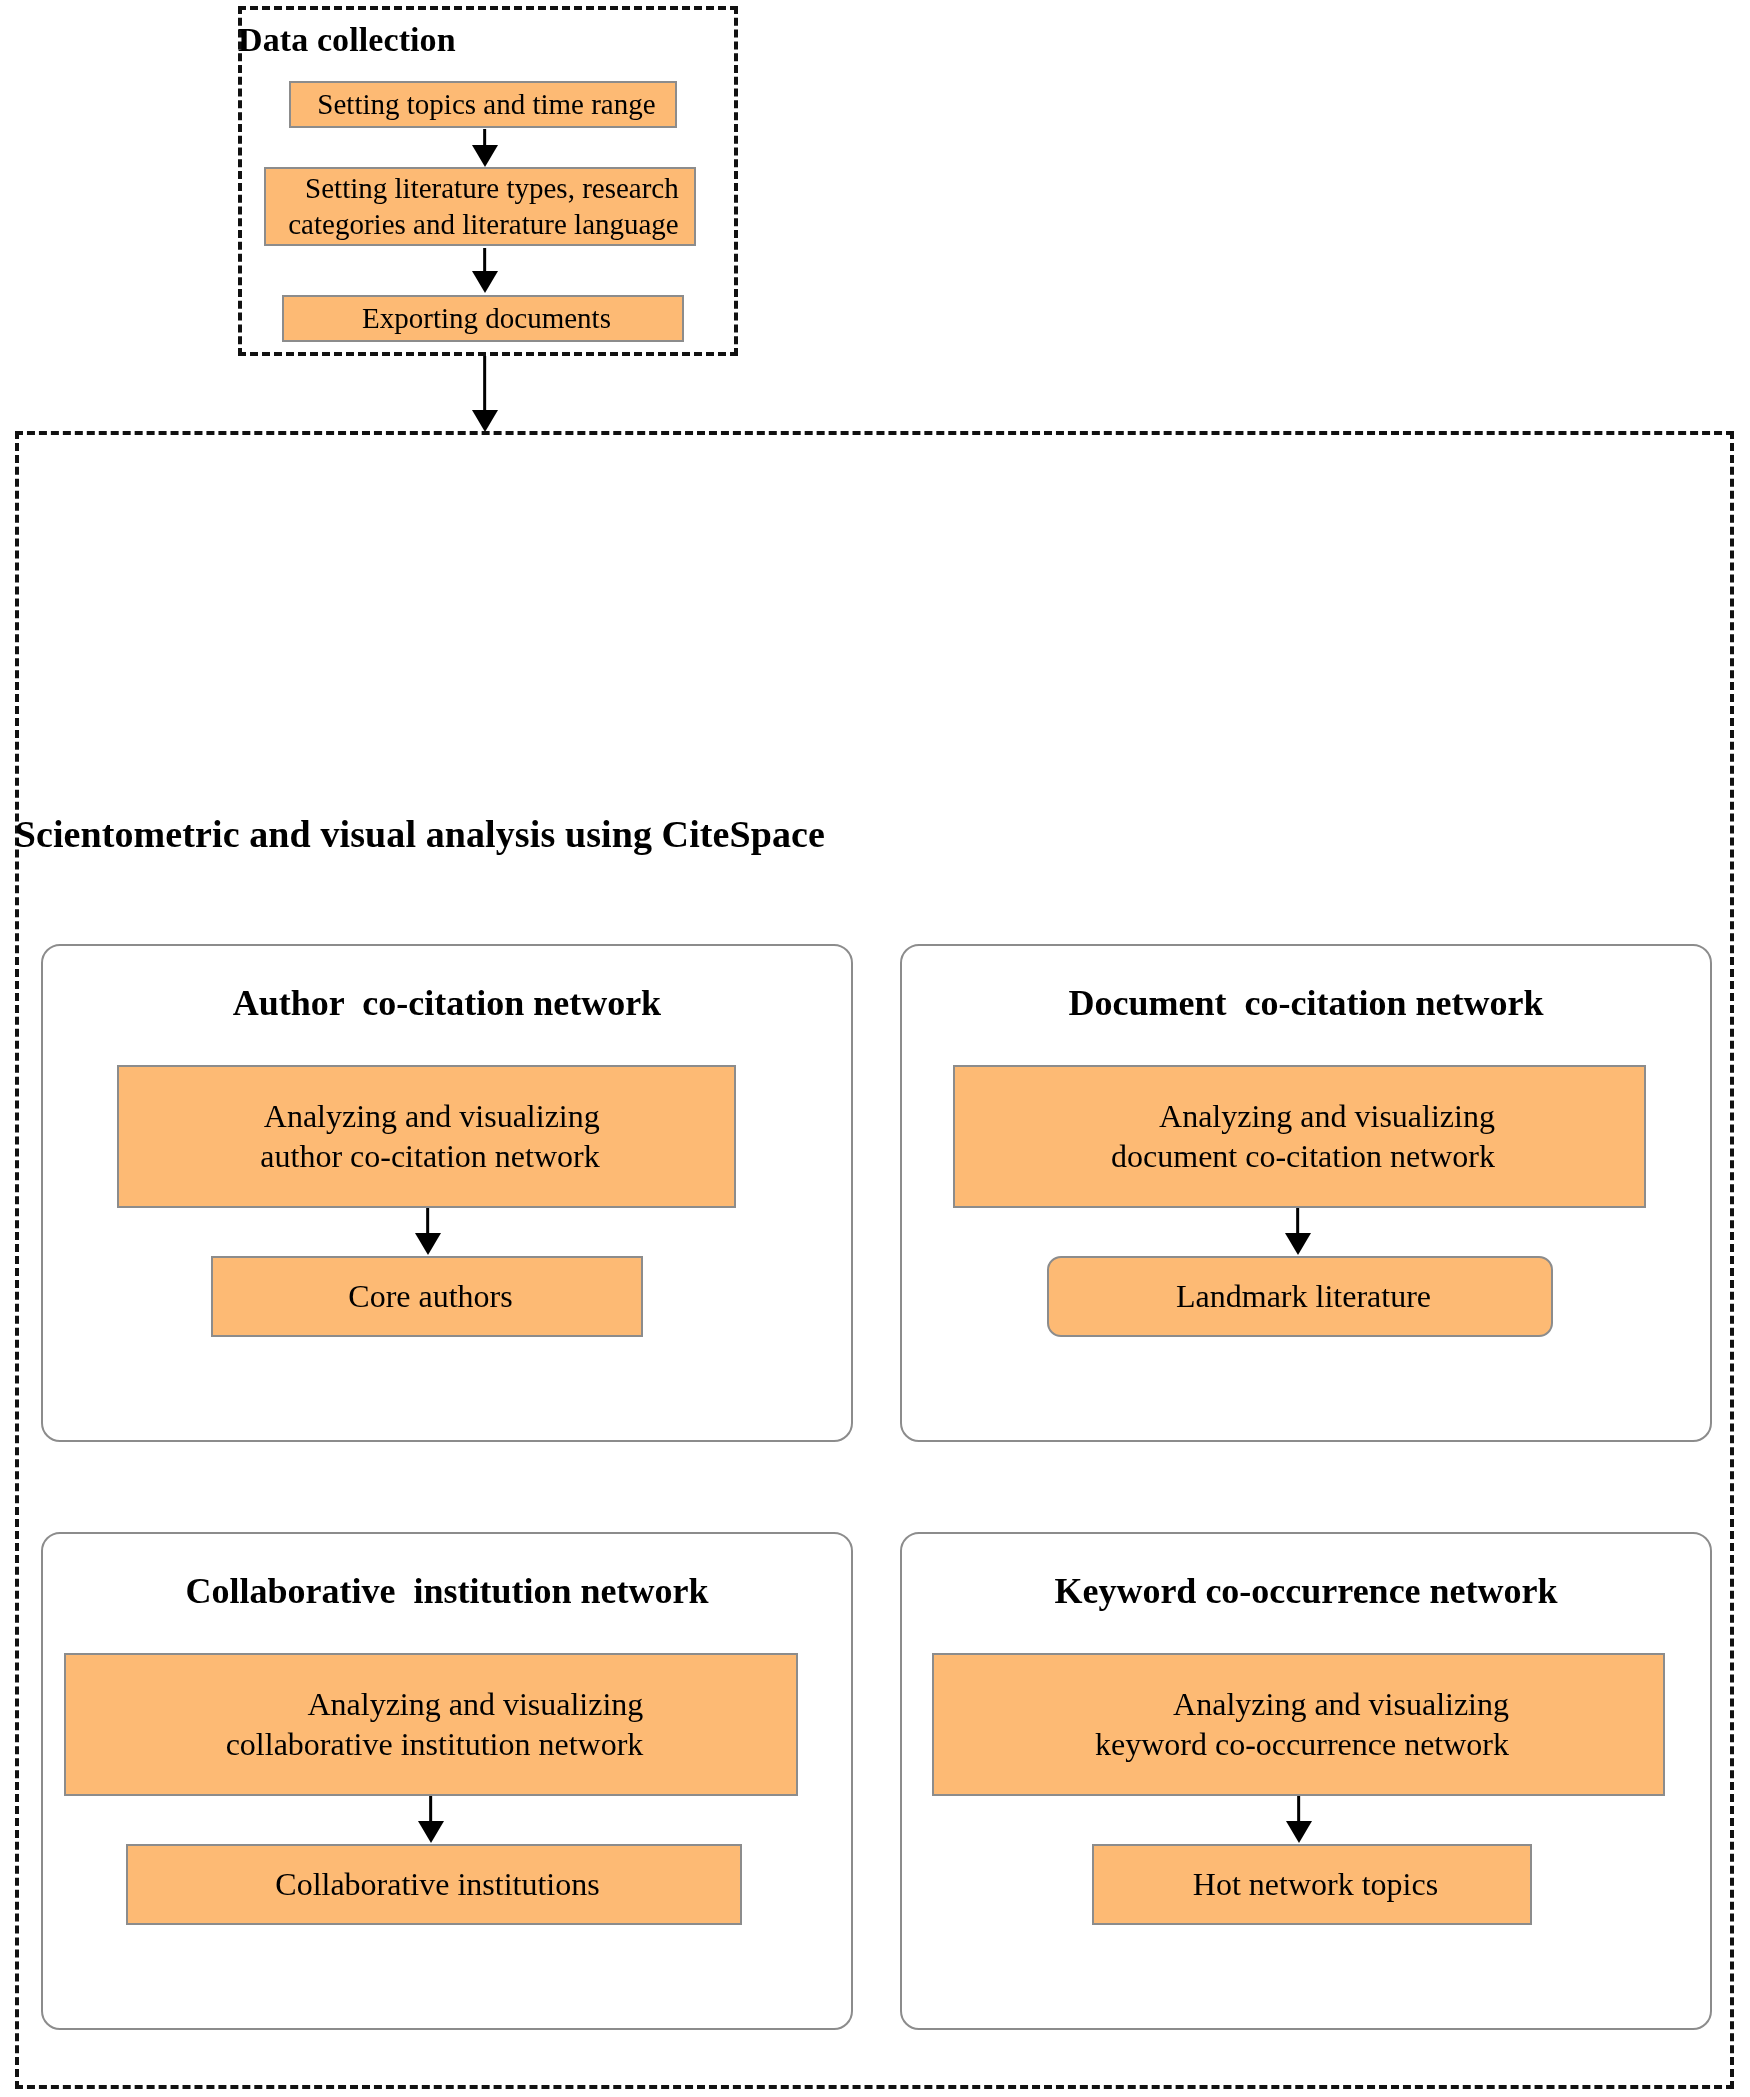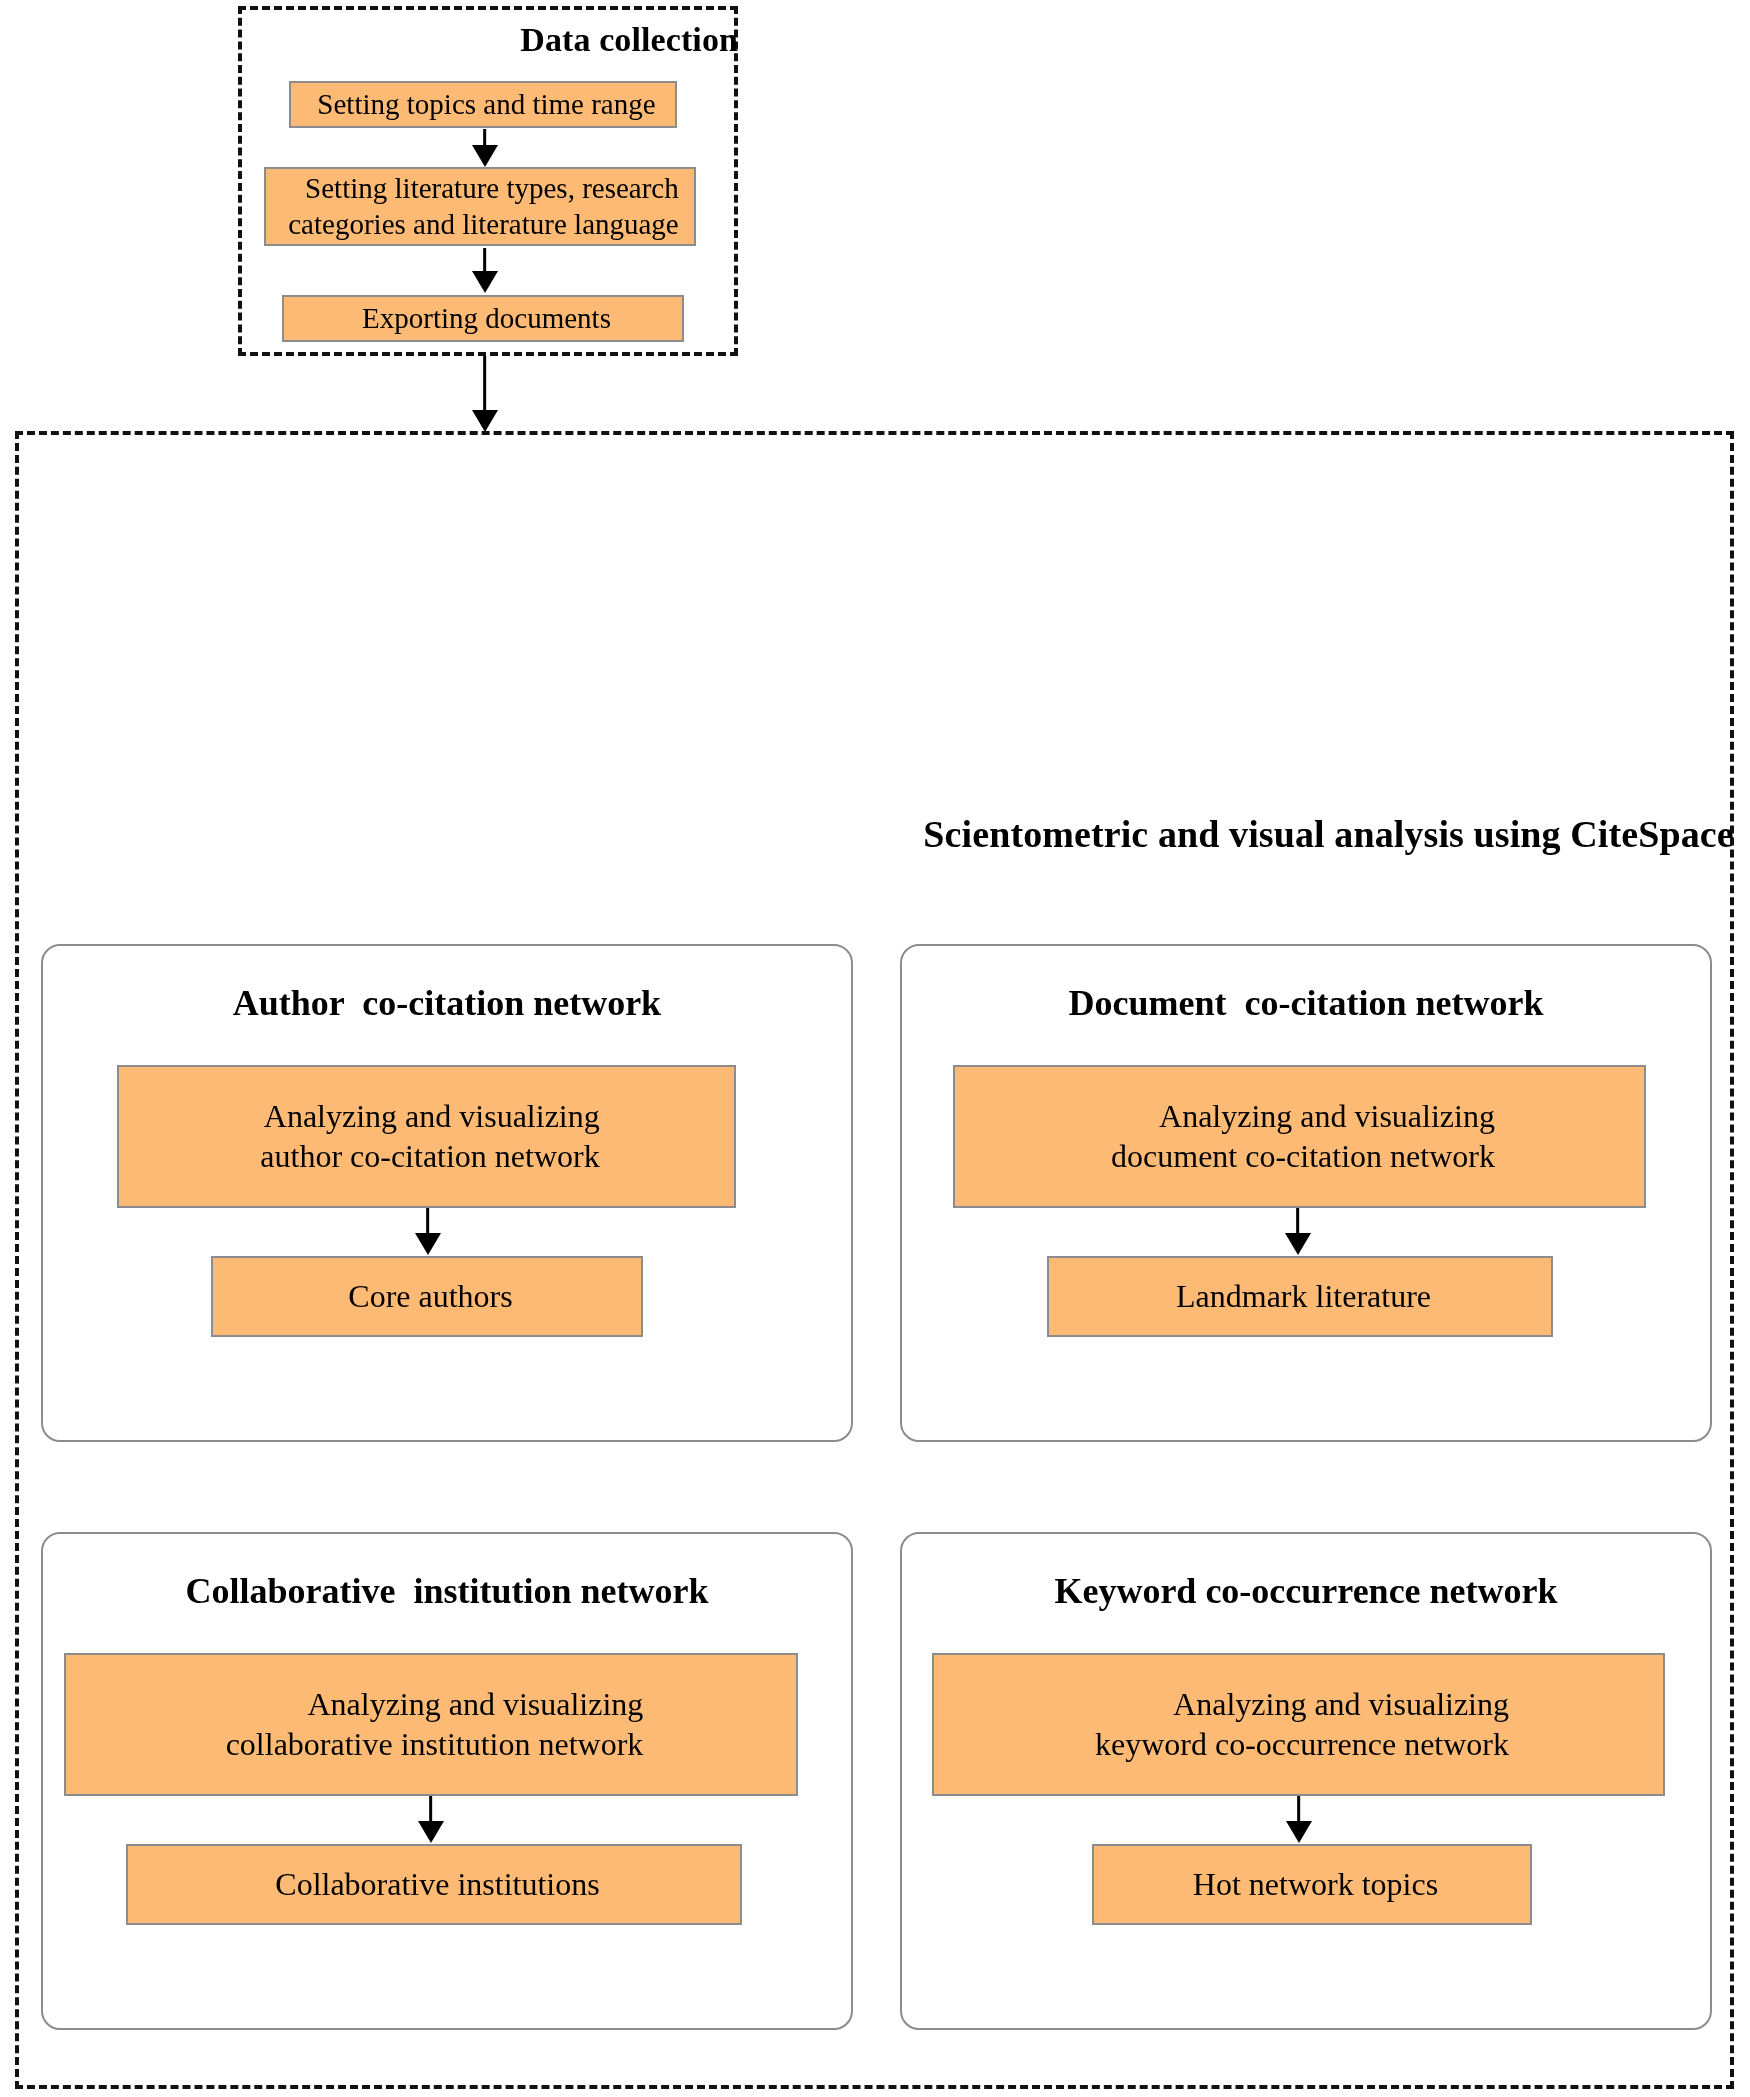--- a/index.html
+++ b/index.html
@@ -3,21 +3,21 @@
 <meta charset="utf-8">
 <style>
   html,body{margin:0;padding:0;background:#fff;}
   body{width:1750px;height:2097px;position:relative;
        font-family:"Liberation Serif","DejaVu Serif",serif;color:#000;}
 
   
   .dashed-group{position:absolute;box-sizing:border-box;
        border:4.4px dashed #111;background:transparent;}
 
-  .group-title{position:absolute;width:100%;text-align:right;
+  .group-title{position:absolute;width:100%;text-align:left;
        font-weight:bold;letter-spacing:0.1px;white-space:pre;}
 
   
   .box{position:absolute;box-sizing:border-box;
        border:2.2px solid #8c8c8c;background:#fdba74;
        display:flex;align-items:center;justify-content:center;
        text-align:right;line-height:1.22;white-space:pre-line;padding-left:7px;}
 
   
   .panel{position:absolute;box-sizing:border-box;
@@ -81,21 +81,21 @@
 <div class="box" style="left:211px;top:1256px;width:432px;height:81px;font-size:32px;">Core authors</div>
 
 <div class="panel" style="left:900px;top:944px;width:812px;height:498px;"></div>
 <div class="panel-title" style="left:900px;top:982px;width:812px;font-size:36px;">Document  co-citation network</div>
 <div class="box" style="left:953px;top:1065px;width:693px;height:143px;font-size:32px;">Analyzing and visualizing
 document co-citation network</div>
 <div class="arrow" style="left:1283px;top:1208px;width:29px;height:47px;">
   <div class="shaft" style="height:26px;"></div>
   <div class="head"></div>
 </div>
-<div class="box" style="left:1047px;top:1256px;width:506px;height:81px;font-size:32px;">Landmark literature</div>
+<div class="box" style="left:1047px;top:1256px;width:506px;height:81px;font-size:32px;border-radius:14px;">Landmark literature</div>
 
 <div class="panel" style="left:41px;top:1532px;width:812px;height:498px;"></div>
 <div class="panel-title" style="left:41px;top:1570px;width:812px;font-size:36px;">Collaborative  institution network</div>
 <div class="box" style="left:64px;top:1653px;width:734px;height:143px;font-size:32px;">Analyzing and visualizing
 collaborative institution network</div>
 <div class="arrow" style="left:416px;top:1796px;width:29px;height:47px;">
   <div class="shaft" style="height:26px;"></div>
   <div class="head"></div>
 </div>
 <div class="box" style="left:126px;top:1844px;width:616px;height:81px;font-size:32px;">Collaborative  institutions</div>

